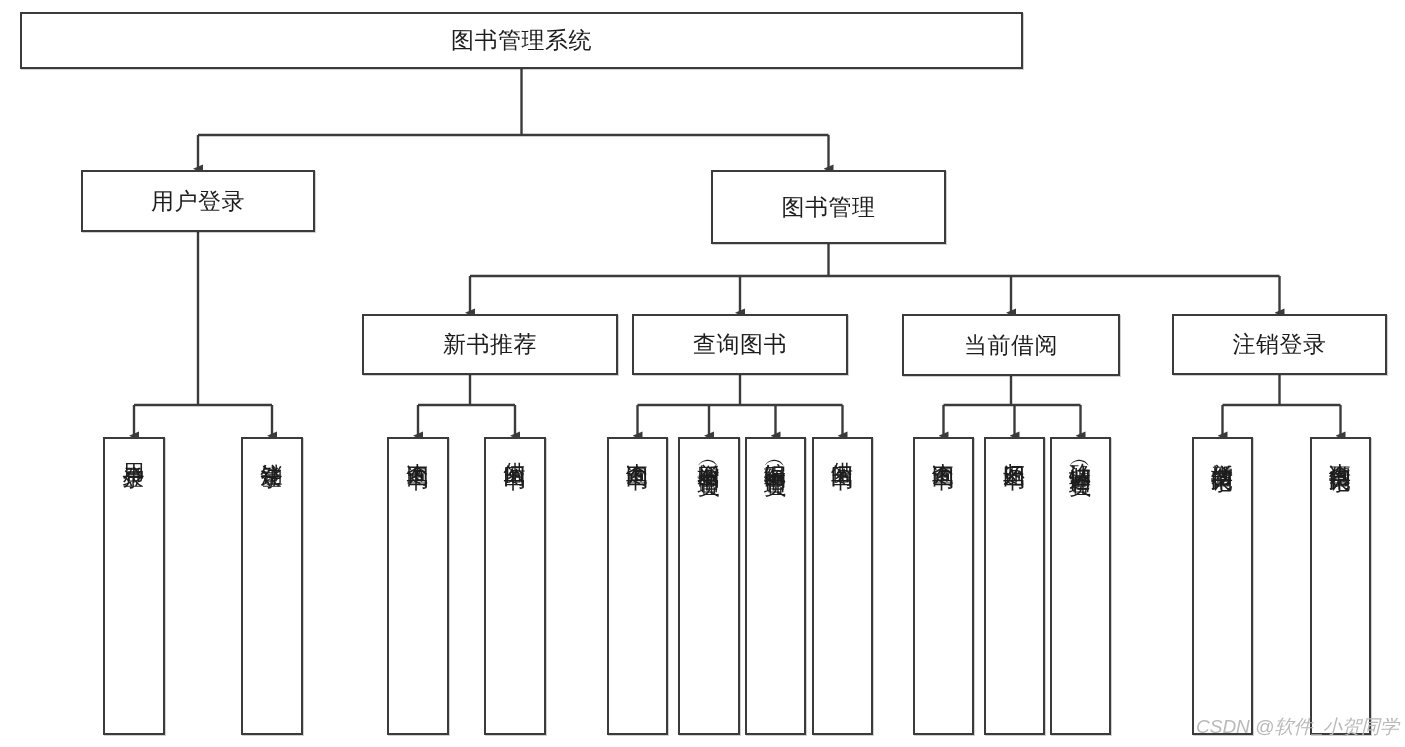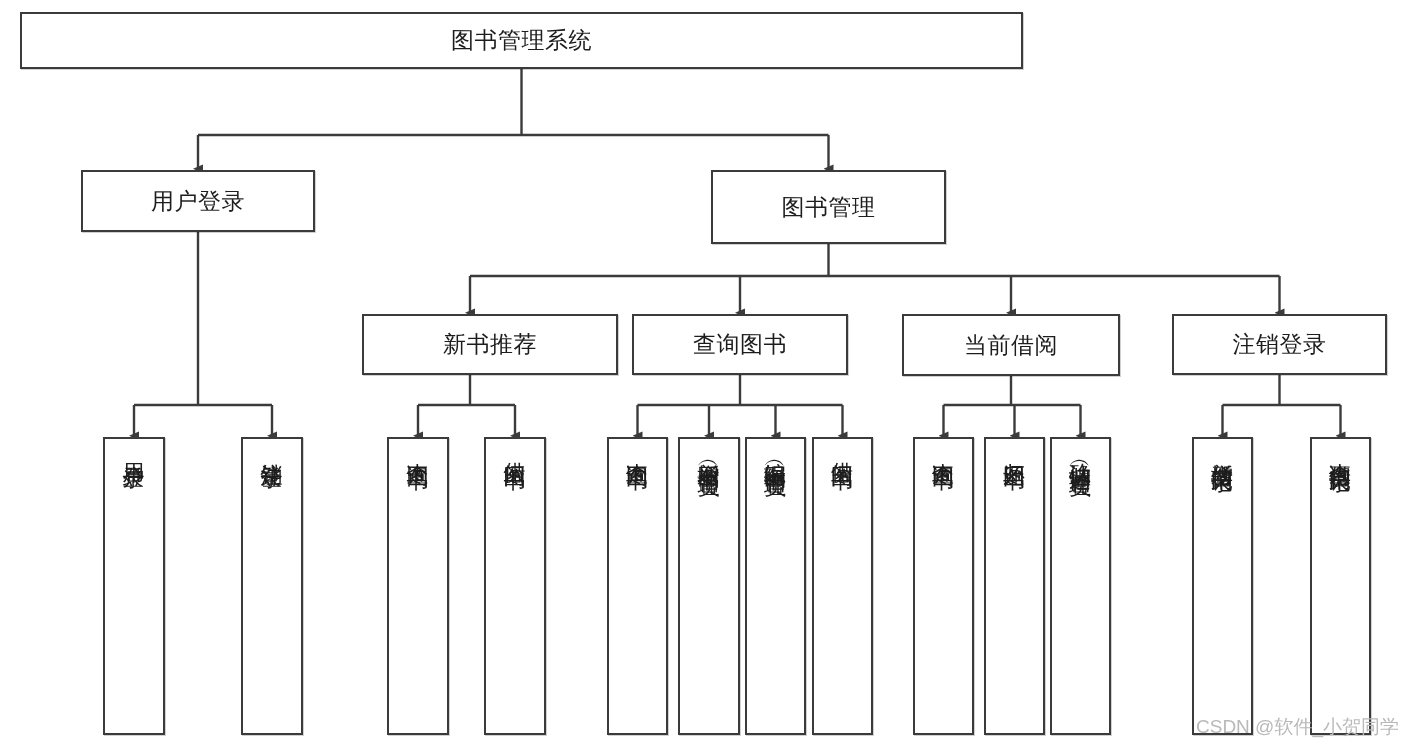--- a/index.html
+++ b/index.html
@@ -58,20 +58,21 @@
     width: 1405px;
     height: 747px;
     pointer-events: none;
   }
   .watermark {
     position: absolute;
     font-size: 19px;
     color: #b9b9b9;
     white-space: nowrap;
     user-select: none;
+    font-style: italic;
   }
 </style>
 </head>
 <body>
 
 <div id="canvas">
   <svg id="links" viewBox="0 0 1405 747">
     <defs>
       <marker id="arrowhead" markerWidth="10" markerHeight="10" refX="5.2" refY="5" orient="auto" markerUnits="userSpaceOnUse">
         <path d="M 0.6 0 L 9.4 0 L 5 10 Z" fill="#3b3b3b"></path>

